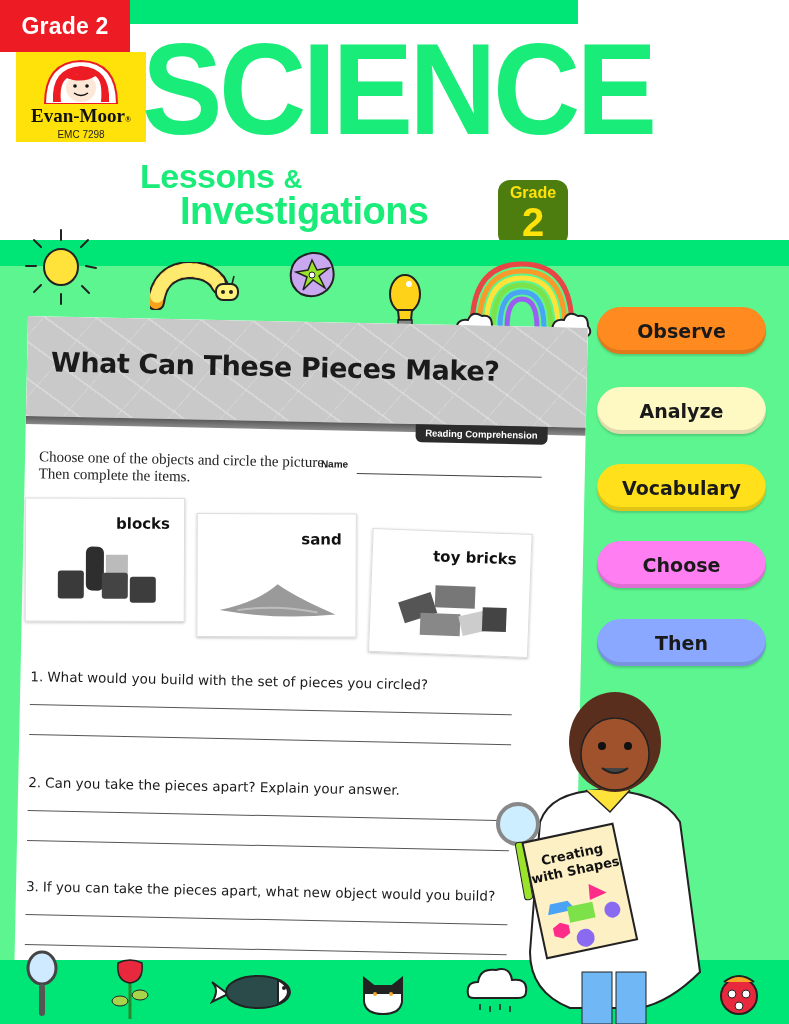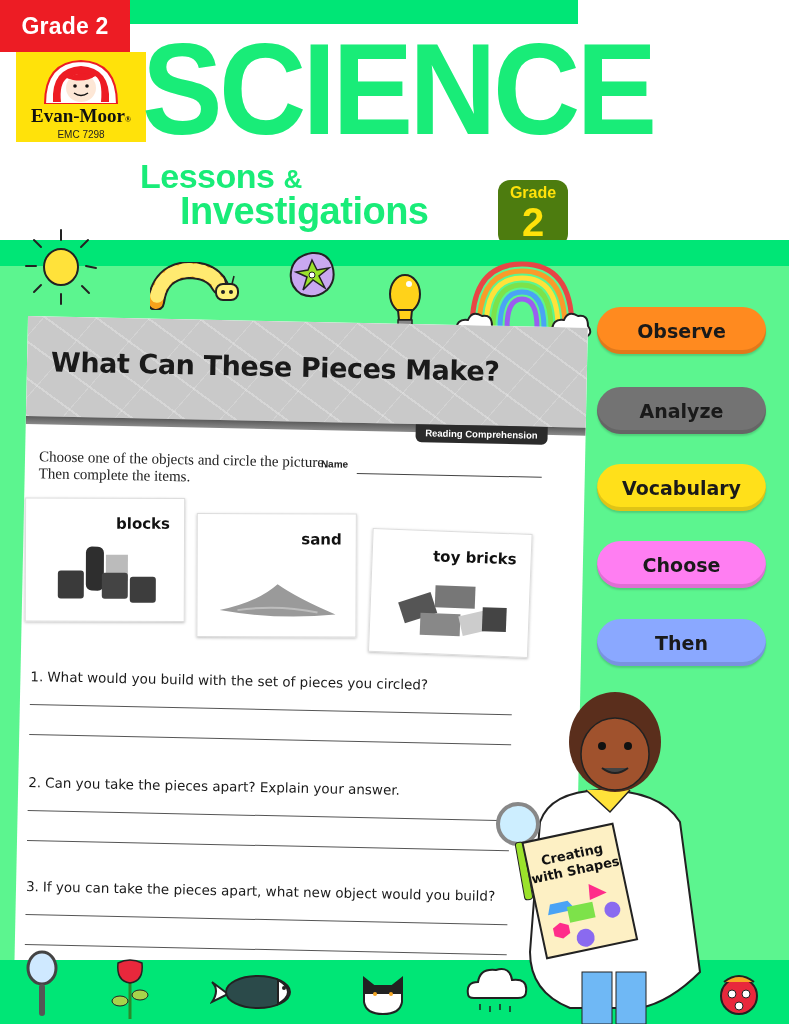--- a/index.html
+++ b/index.html
@@ -224,21 +224,21 @@
 
     <div class="q" style="top:562px">
       <span class="num">3.</span><span>If you can take the pieces apart, what new object would you build?</span>
     </div>
     <div class="ans-line" style="left:10px;top:598px;width:482px"></div>
     <div class="ans-line" style="left:10px;top:628px;width:482px"></div>
   </div>
 </div>
 
 <div class="pill" style="top:307px;background:#ff8a1f">Observe</div>
-<div class="pill" style="top:387px;background:#737373">Analyze</div>
+<div class="pill" style="top:387px;background:#fef9c3">Analyze</div>
 <div class="pill" style="top:464px;background:#ffe01a">Vocabulary</div>
 <div class="pill" style="top:541px;background:#ff7ef2">Choose</div>
 <div class="pill" style="top:619px;background:#8aa8ff">Then</div>
 
 <div class="bottom-band"></div>
 
 <svg class="doodle" style="left:22px;top:950px;width:40px;height:70px" viewBox="0 0 40 70">
   <ellipse cx="20" cy="18" rx="14" ry="16" fill="#cfe9ff" stroke="#444" stroke-width="3"></ellipse>
   <rect x="17" y="34" width="6" height="32" rx="3" fill="#555"></rect>
 </svg>

